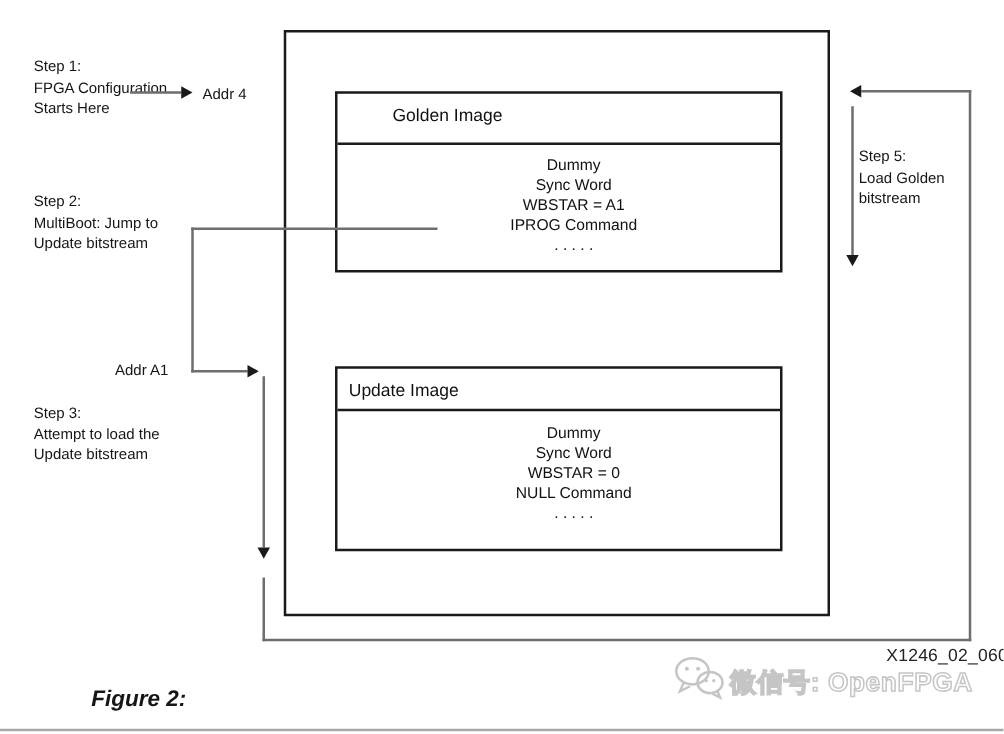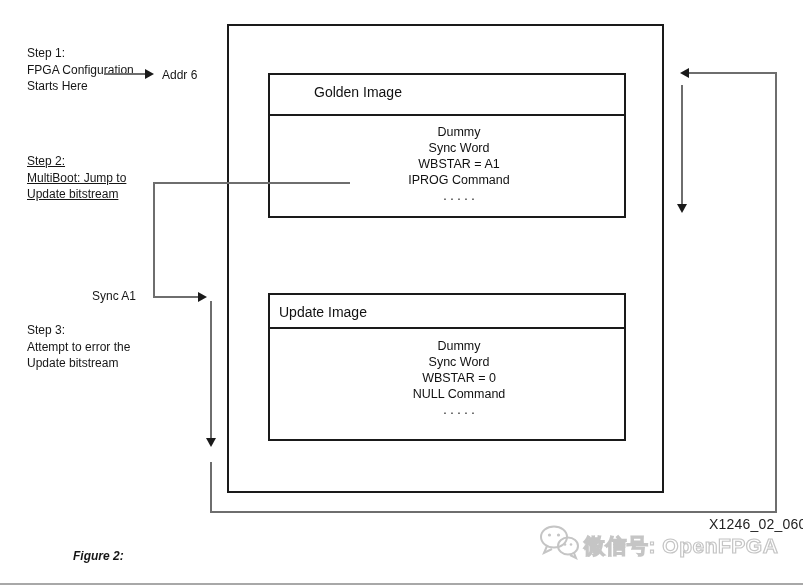--- a/index.html
+++ b/index.html
@@ -33,21 +33,21 @@
   .update-box .hd{height:34px;}
   .update-box .bd{padding-top:9px;}
   
   .cline{background:#6e6e6e;z-index:3;}
   .ah{width:0;height:0;z-index:4;}
   .ah-right{border-top:5px solid transparent;border-bottom:5px solid transparent;border-left:9px solid #1a1a1a;}
   .ah-left {border-top:5px solid transparent;border-bottom:5px solid transparent;border-right:9px solid #1a1a1a;}
   .ah-down {border-left:5px solid transparent;border-right:5px solid transparent;border-top:9px solid #1a1a1a;}
   
   .figure-id{left:709px;top:516px;font-size:14px;font-weight:400;color:#222;letter-spacing:0.2px;}
-  .caption{left:73px;top:549px;display:flex;align-items:flex-end;z-index:1;font-size:12px;gap:33px;}
+  .caption{left:73px;top:549px;display:flex;align-items:flex-end;z-index:1;font-size:18px;gap:33px;}
   .caption .cap-label{font-style:italic;font-weight:600;margin-right:17px;}
   .caption .cap-text{font-weight:bold;letter-spacing:0.1px;}
   .page-rule{left:0;top:583px;width:803px;height:2px;background:#a8a8a8;}
   
   .watermark{
     left:538px;top:524px;display:flex;align-items:flex-end;z-index:6;opacity:0.95;
   }
   .watermark .wm-text{
     font-size:21px;font-weight:bold;letter-spacing:0.5px;margin-left:4px;
     color:rgba(255,255,255,0.05);
@@ -75,29 +75,32 @@
     <div class="bd">Dummy
 Sync Word
 WBSTAR = 0
 NULL Command
 . . . . .</div>
   </div>
 
   <div class="abs label" style="left:27px;top:33px;margin-top:12px;">Step 1:
 FPGA Configuration
 Starts Here</div>
-  <div class="abs label" style="left:162px;top:67px;">Addr 6</div>
-  <div class="abs label" style="left:27px;top:153px;text-decoration:underline;">Step 2:
+  <div class="abs label" style="left:162px;top:67px;">Addr 4</div>
+  <div class="abs label" style="left:27px;top:153px;">Step 2:
 MultiBoot: Jump to
 Update bitstream</div>
-  <div class="abs label" style="left:92px;top:288px;">Sync A1</div>
+  <div class="abs label" style="left:92px;top:288px;">Addr A1</div>
   <div class="abs label" style="left:27px;top:322px;">Step 3:
-Attempt to error the
+Attempt to load the
 Update bitstream</div>
 
+  <div class="abs label" style="left:687px;top:117px;">Step 5:
+Load Golden
+bitstream</div>
 
   <div class="abs cline" style="left:104px;top:73px;width:41px;height:2px;"></div>
   <div class="abs ah ah-right" style="left:145px;top:69px;"></div>
 
   <div class="abs cline" style="left:153px;top:182px;width:197px;height:2px;"></div>
   <div class="abs cline" style="left:153px;top:182px;width:2px;height:116px;"></div>
   <div class="abs cline" style="left:153px;top:296px;width:45px;height:2px;"></div>
   <div class="abs ah ah-right" style="left:198px;top:292px;"></div>
 
   <div class="abs cline" style="left:210px;top:301px;width:2px;height:137px;"></div>

